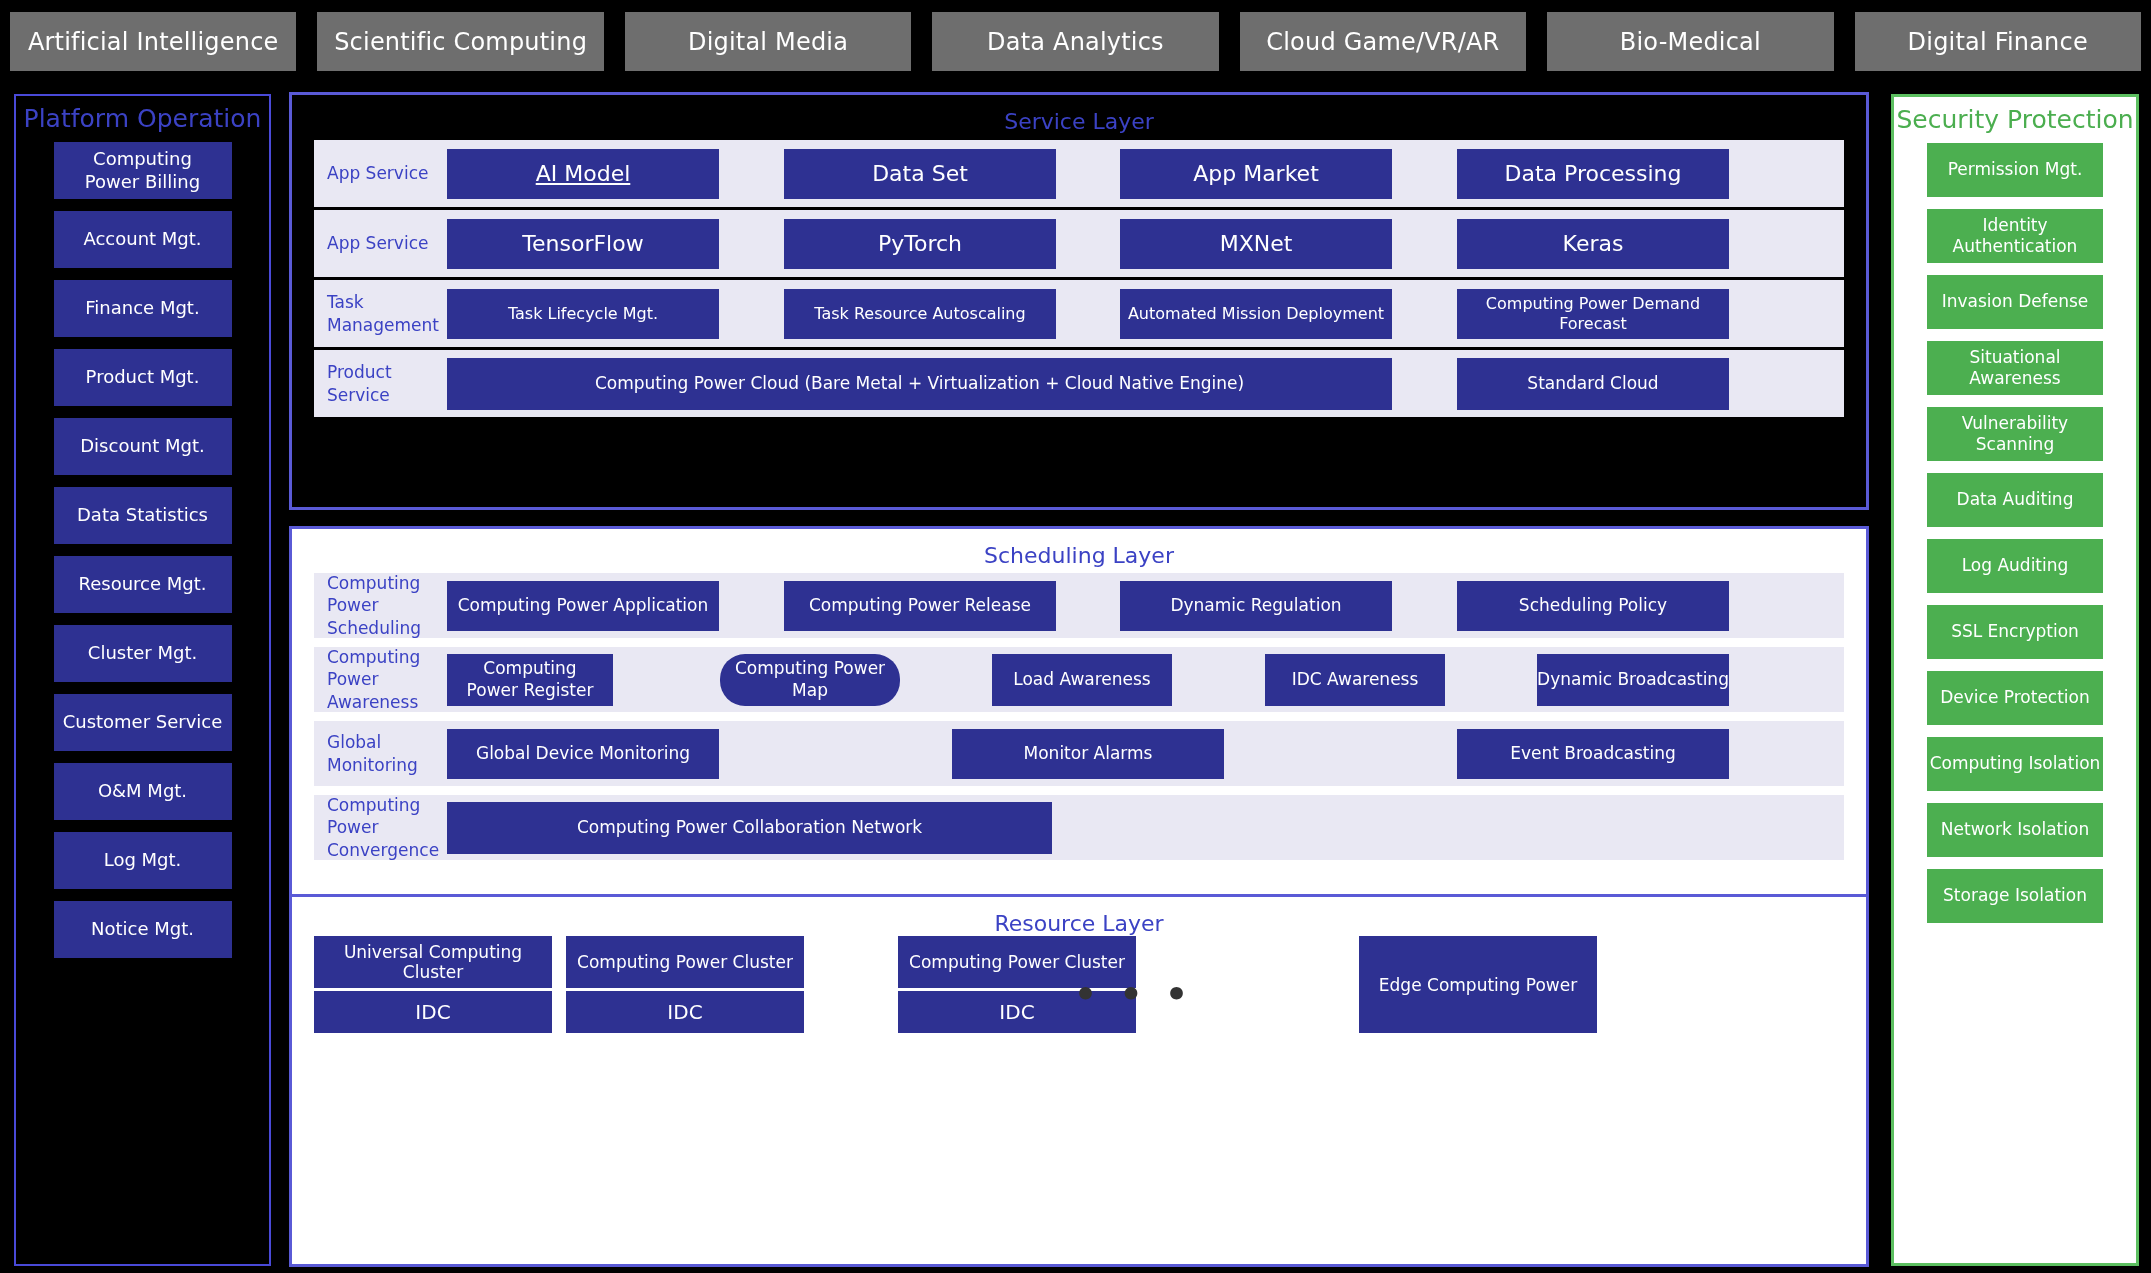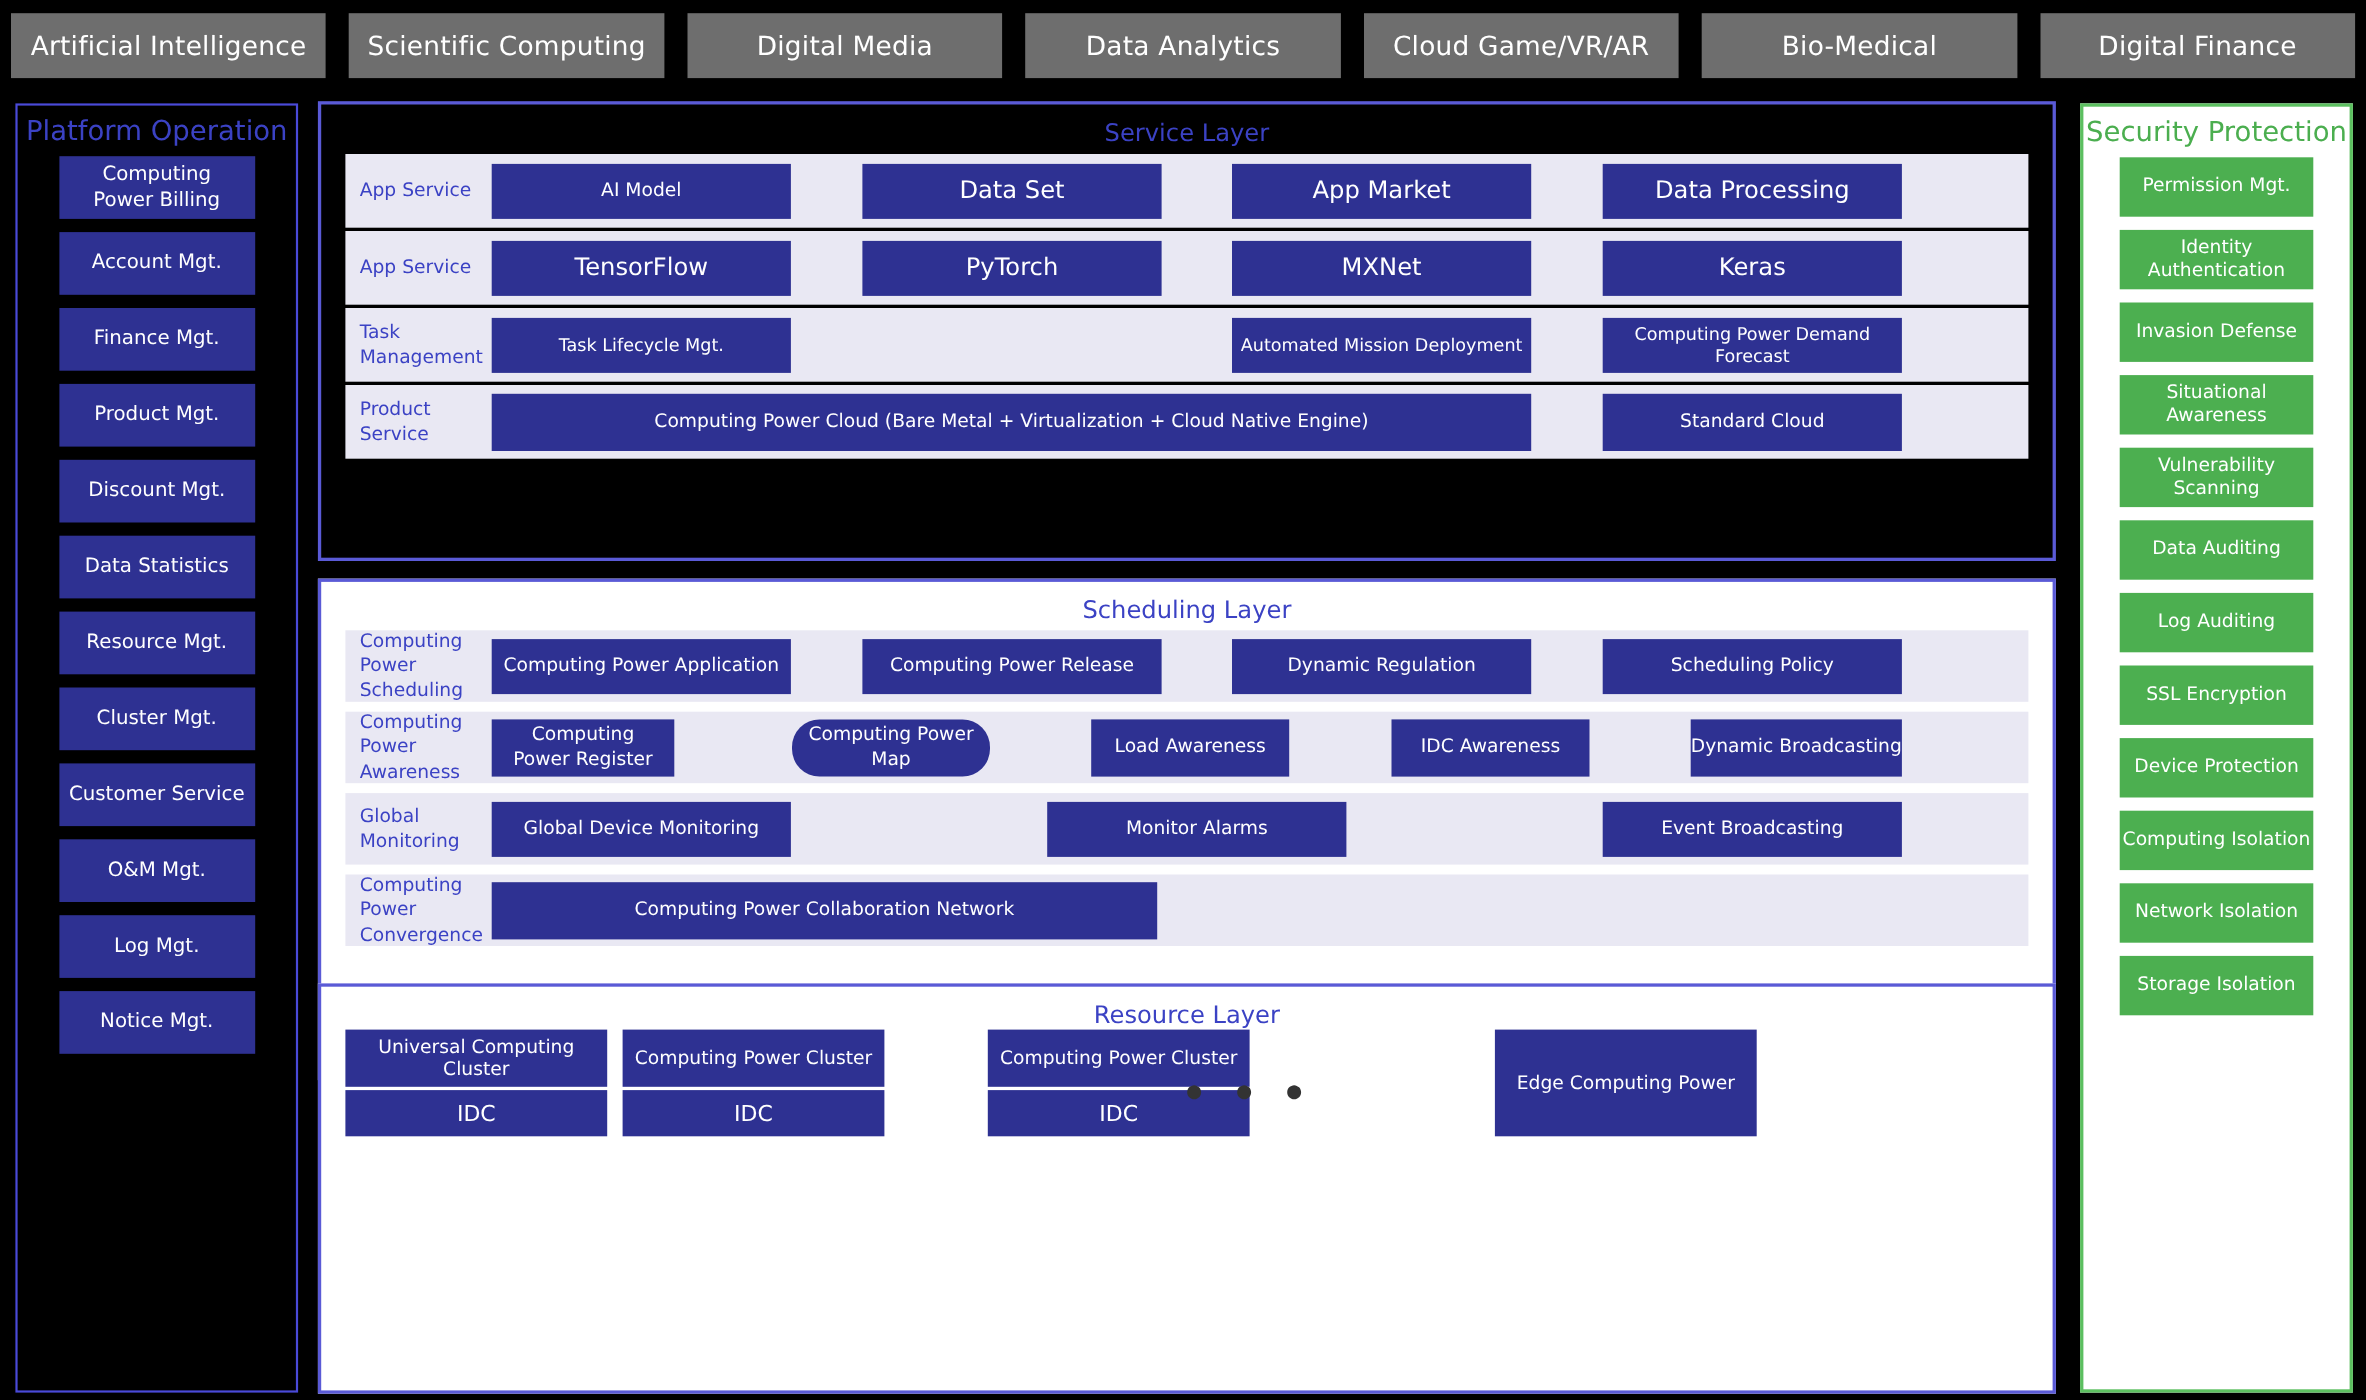--- a/index.html
+++ b/index.html
@@ -193,39 +193,40 @@
 
     <div class="center">
 
       <div class="layer" id="service-layer">
         <div class="layer-box clear">
           <div class="layer-title">Service Layer</div>
           <div class="rows" id="service-rows">
               <div class="row">
                 <div class="row-label">App Service</div>
                 <div class="row-items">
-                  <div class="item" style="left: 0px; width: 272px; font-size: 17px; height: 50px; top: calc(50% - 25px);">AI Model</div>
+                  <div class="item" style="left: 0px; width: 272px; font-size: 22px; height: 50px; top: calc(50% - 25px); text-decoration: underline;">AI Model</div>
                   <div class="item" style="left: 337px; width: 272px; font-size: 22px; height: 50px; top: calc(50% - 25px);">Data Set</div>
                   <div class="item" style="left: 673px; width: 272px; font-size: 22px; height: 50px; top: calc(50% - 25px);">App Market</div>
                   <div class="item" style="left: 1010px; width: 272px; font-size: 22px; height: 50px; top: calc(50% - 25px);">Data Processing</div>
                 </div>
               </div>
               <div class="row">
                 <div class="row-label">App Service</div>
                 <div class="row-items">
                   <div class="item" style="left: 0px; width: 272px; font-size: 22px; height: 50px; top: calc(50% - 25px);">TensorFlow</div>
                   <div class="item" style="left: 337px; width: 272px; font-size: 22px; height: 50px; top: calc(50% - 25px);">PyTorch</div>
                   <div class="item" style="left: 673px; width: 272px; font-size: 22px; height: 50px; top: calc(50% - 25px);">MXNet</div>
                   <div class="item" style="left: 1010px; width: 272px; font-size: 22px; height: 50px; top: calc(50% - 25px);">Keras</div>
                 </div>
               </div>
               <div class="row">
                 <div class="row-label">Task<br>Management</div>
                 <div class="row-items">
                   <div class="item" style="left: 0px; width: 272px; font-size: 16px; height: 50px; top: calc(50% - 25px);">Task Lifecycle Mgt.</div>
+                  <div class="item" style="left: 337px; width: 272px; font-size: 16px; height: 50px; top: calc(50% - 25px);">Task Resource Autoscaling</div>
                   <div class="item" style="left: 673px; width: 272px; font-size: 16px; height: 50px; top: calc(50% - 25px);">Automated Mission Deployment</div>
                   <div class="item" style="left: 1010px; width: 272px; font-size: 16px; height: 50px; top: calc(50% - 25px);">Computing Power Demand Forecast</div>
                 </div>
               </div>
               <div class="row">
                 <div class="row-label">Product Service</div>
                 <div class="row-items">
                   <div class="item" style="left: 0px; width: 945px; font-size: 17px; height: 52px; top: calc(50% - 26px);">Computing Power Cloud (Bare Metal + Virtualization + Cloud Native Engine)</div>
                   <div class="item" style="left: 1010px; width: 272px; font-size: 17px; height: 52px; top: calc(50% - 26px);">Standard Cloud</div>
                 </div>

